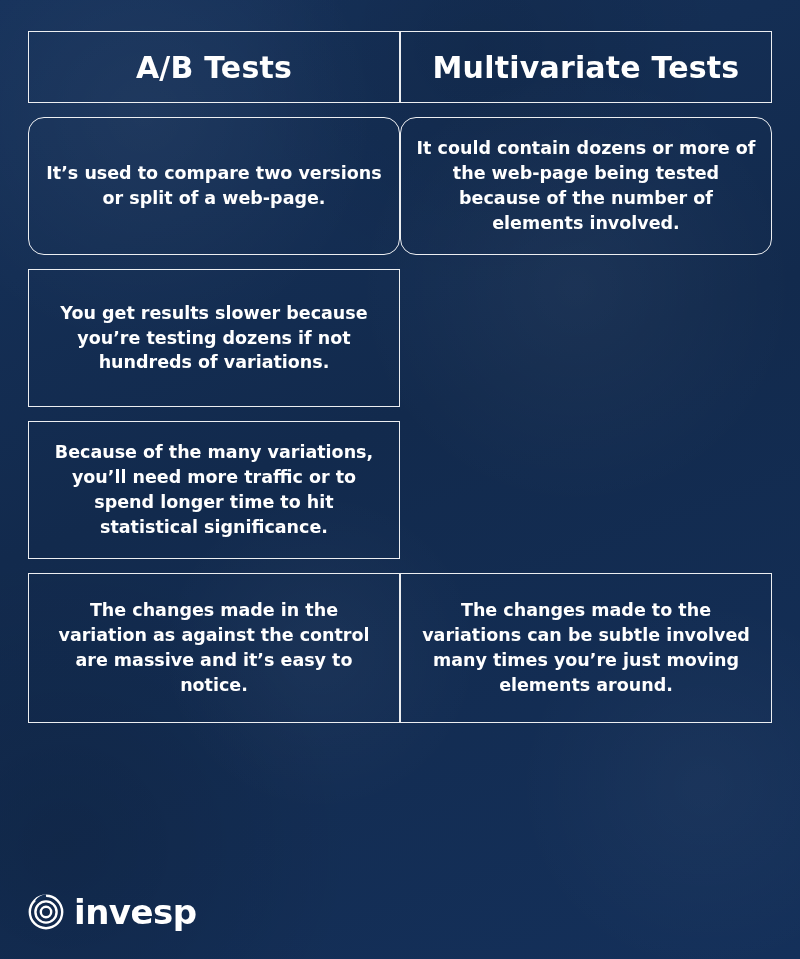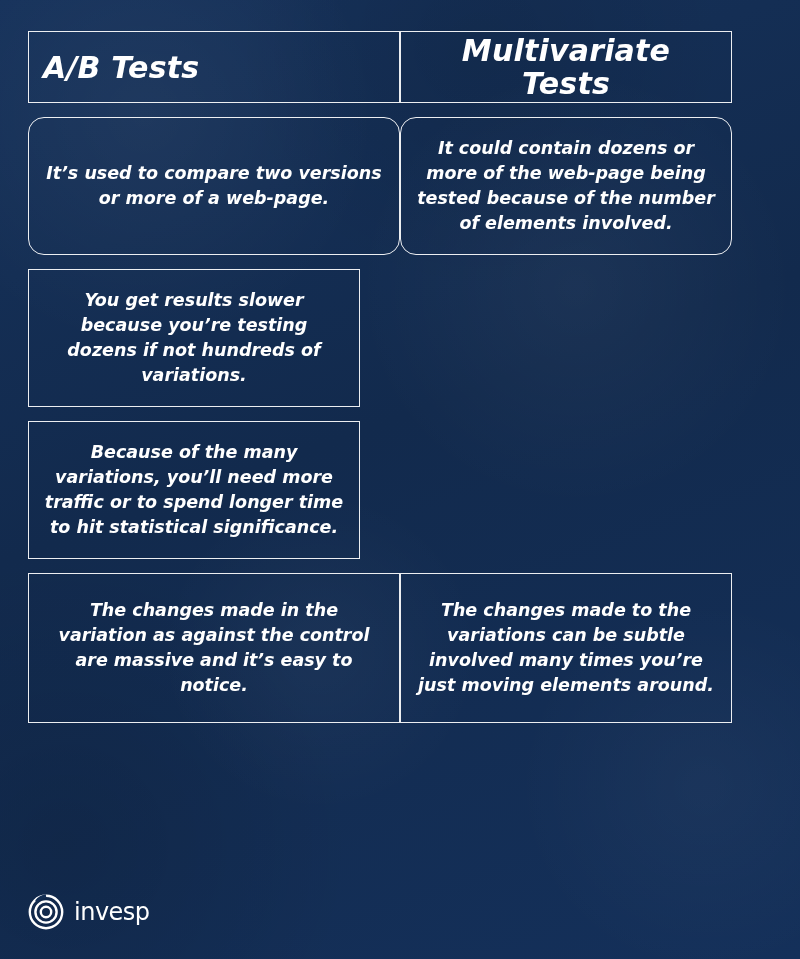--- a/index.html
+++ b/index.html
@@ -38,30 +38,30 @@
   .row {
     display: flex;
     gap: 0;
     margin-bottom: 14px;
   }
   .cell {
     border: 1.6px solid rgba(255,255,255,0.92);
     box-sizing: border-box;
     display: flex;
     align-items: center;
+    justify-content: center;
     text-align: center;
     padding: 10px 14px;
-    font-style: italic;
   }
   .cell.left {
     width: 372px;
     border-right-width: 0.8px;
   }
   .cell.right {
-    width: 332px;
+    width: 372px;
     border-left-width: 0.8px;
   }
   .header-row .cell {
     height: 72px;
   }
   .header-text {
     font-size: 30px;
     font-weight: 700;
     letter-spacing: 0.2px;
     line-height: 1.1;
@@ -84,22 +84,22 @@
     display: flex;
     align-items: center;
     gap: 10px;
   }
   .logo-mark {
     width: 36px;
     height: 36px;
     flex: none;
   }
   .logo-text {
-    font-size: 24px;
-    font-weight: 400;
+    font-size: 34px;
+    font-weight: 700;
     letter-spacing: -0.5px;
     line-height: 1;
   }
 </style>
 </head>
 <body>
 
 <div class="bg-texture"></div>
 
 <div class="table-wrap">
@@ -108,21 +108,21 @@
     <div class="cell left">
       <span class="header-text">A/B Tests</span>
     </div>
     <div class="cell right">
       <span class="header-text">Multivariate Tests</span>
     </div>
   </div>
 
   <div class="row row-1">
     <div class="cell left">
-      <span class="body-text">It’s used to compare two versions or more of a web-page.</span>
+      <span class="body-text">It’s used to compare two versions or split of a web-page.</span>
     </div>
     <div class="cell right">
       <span class="body-text">It could contain dozens or more of the web-page being tested because of the number of elements involved.</span>
     </div>
   </div>
 
   <div class="row row-2">
     <div class="cell right">
       <span class="body-text">You get results slower because you’re testing dozens if not hundreds of variations.</span>
     </div>

